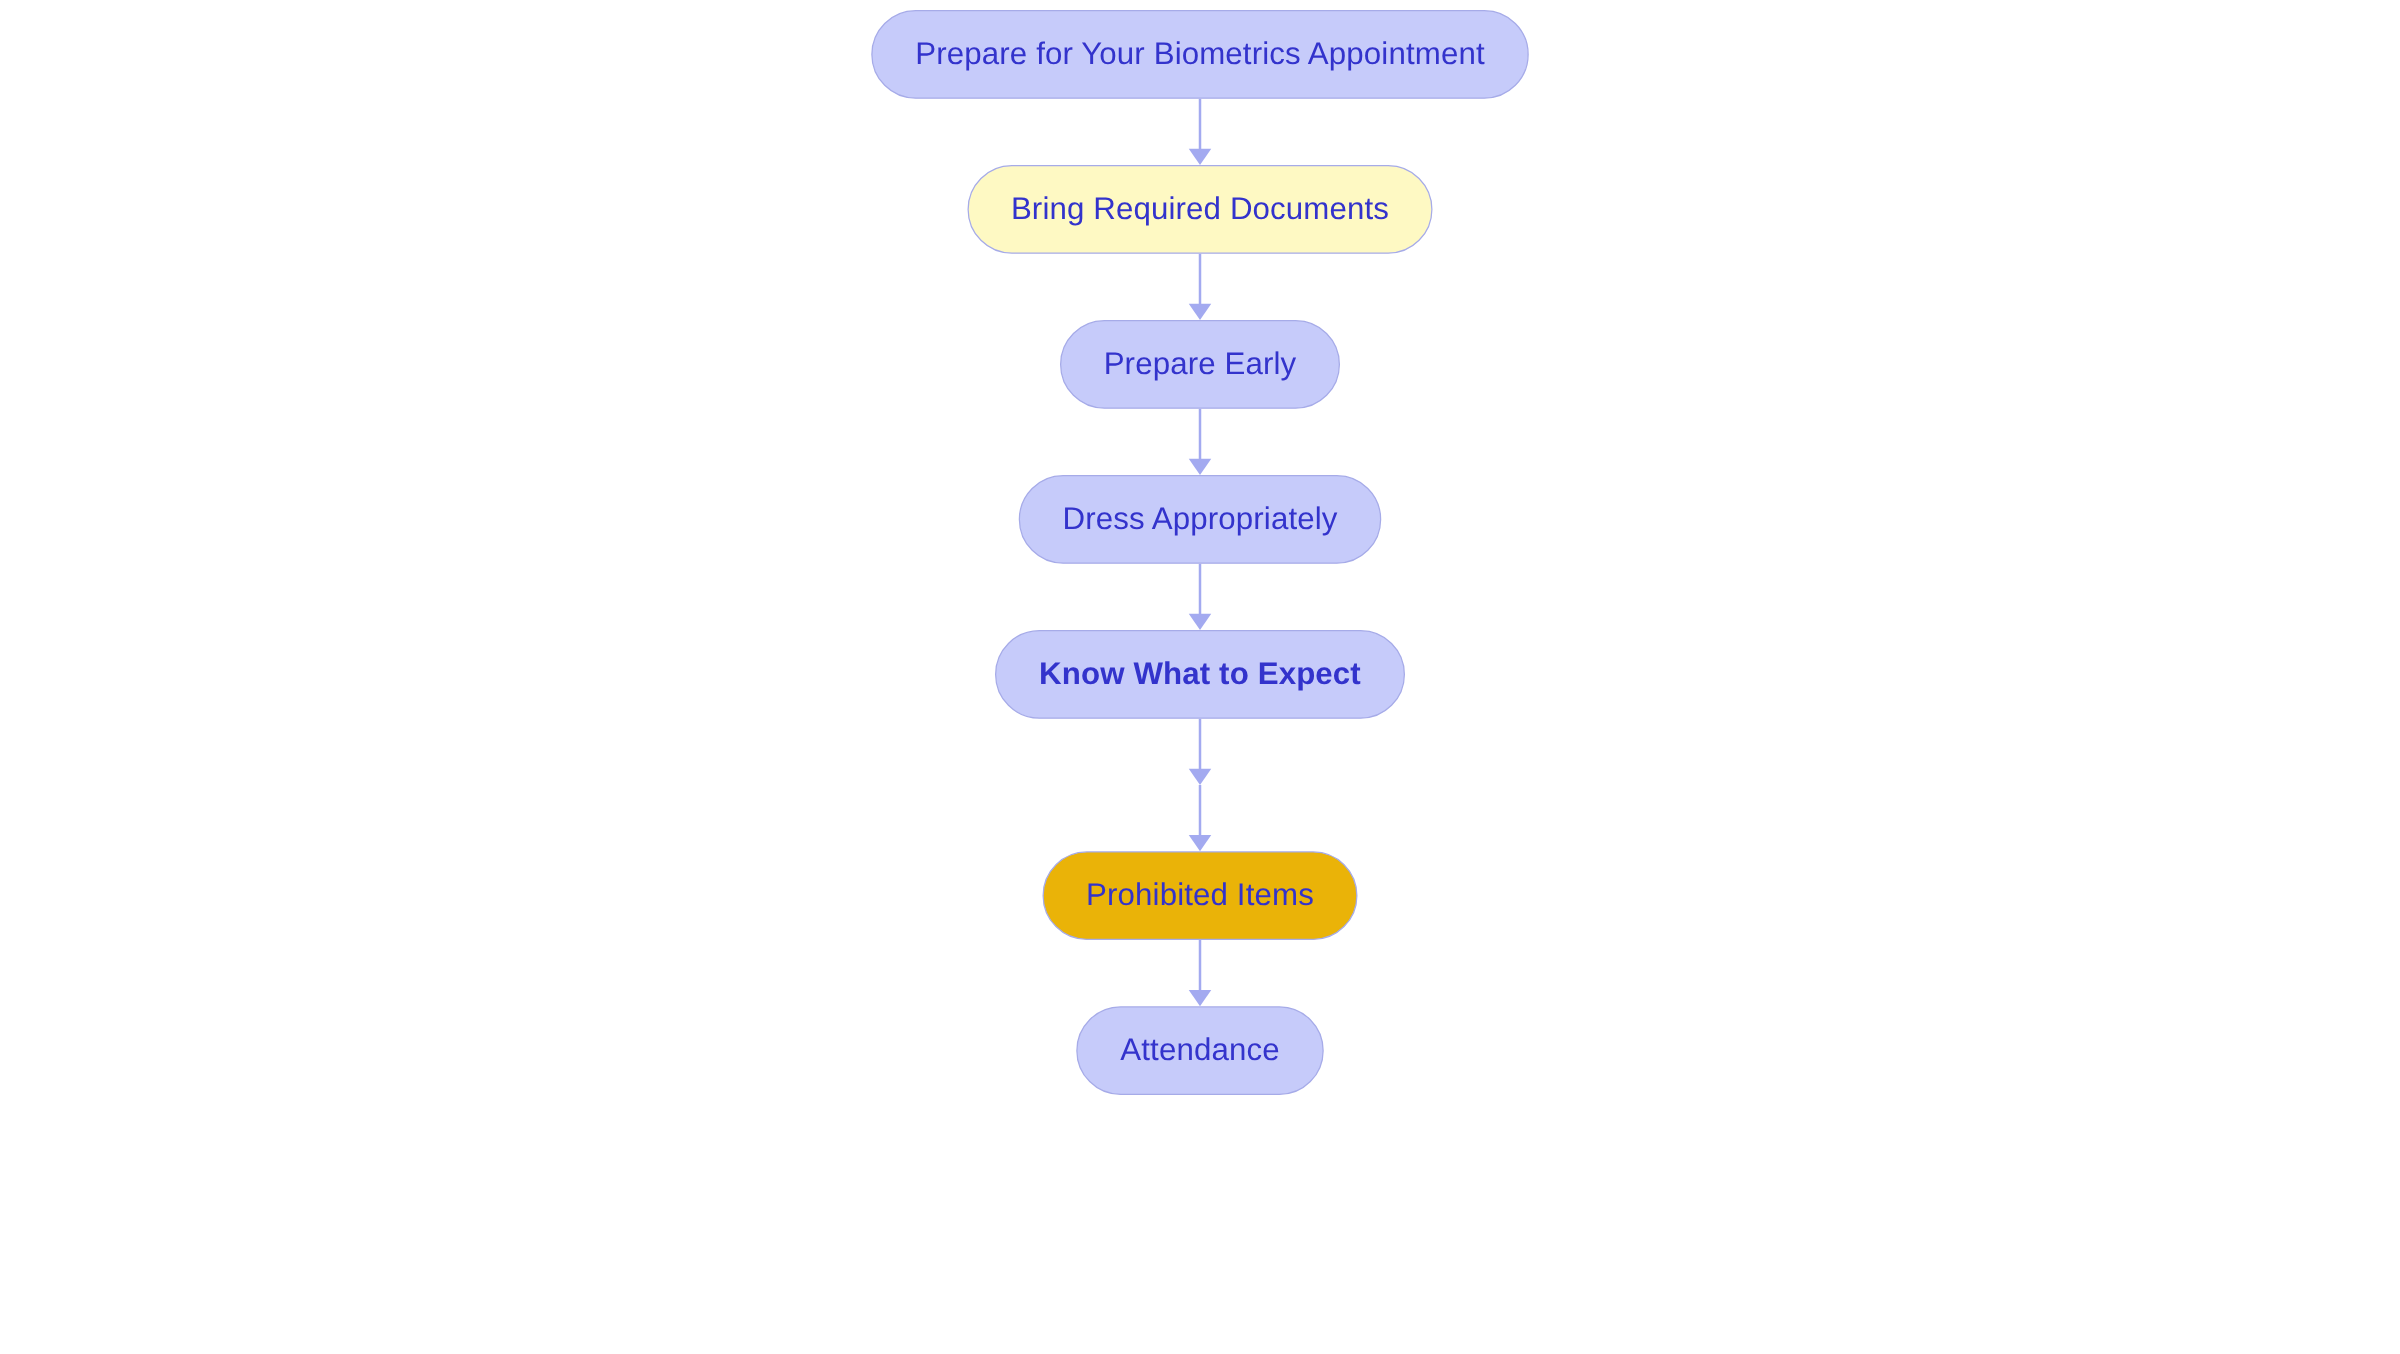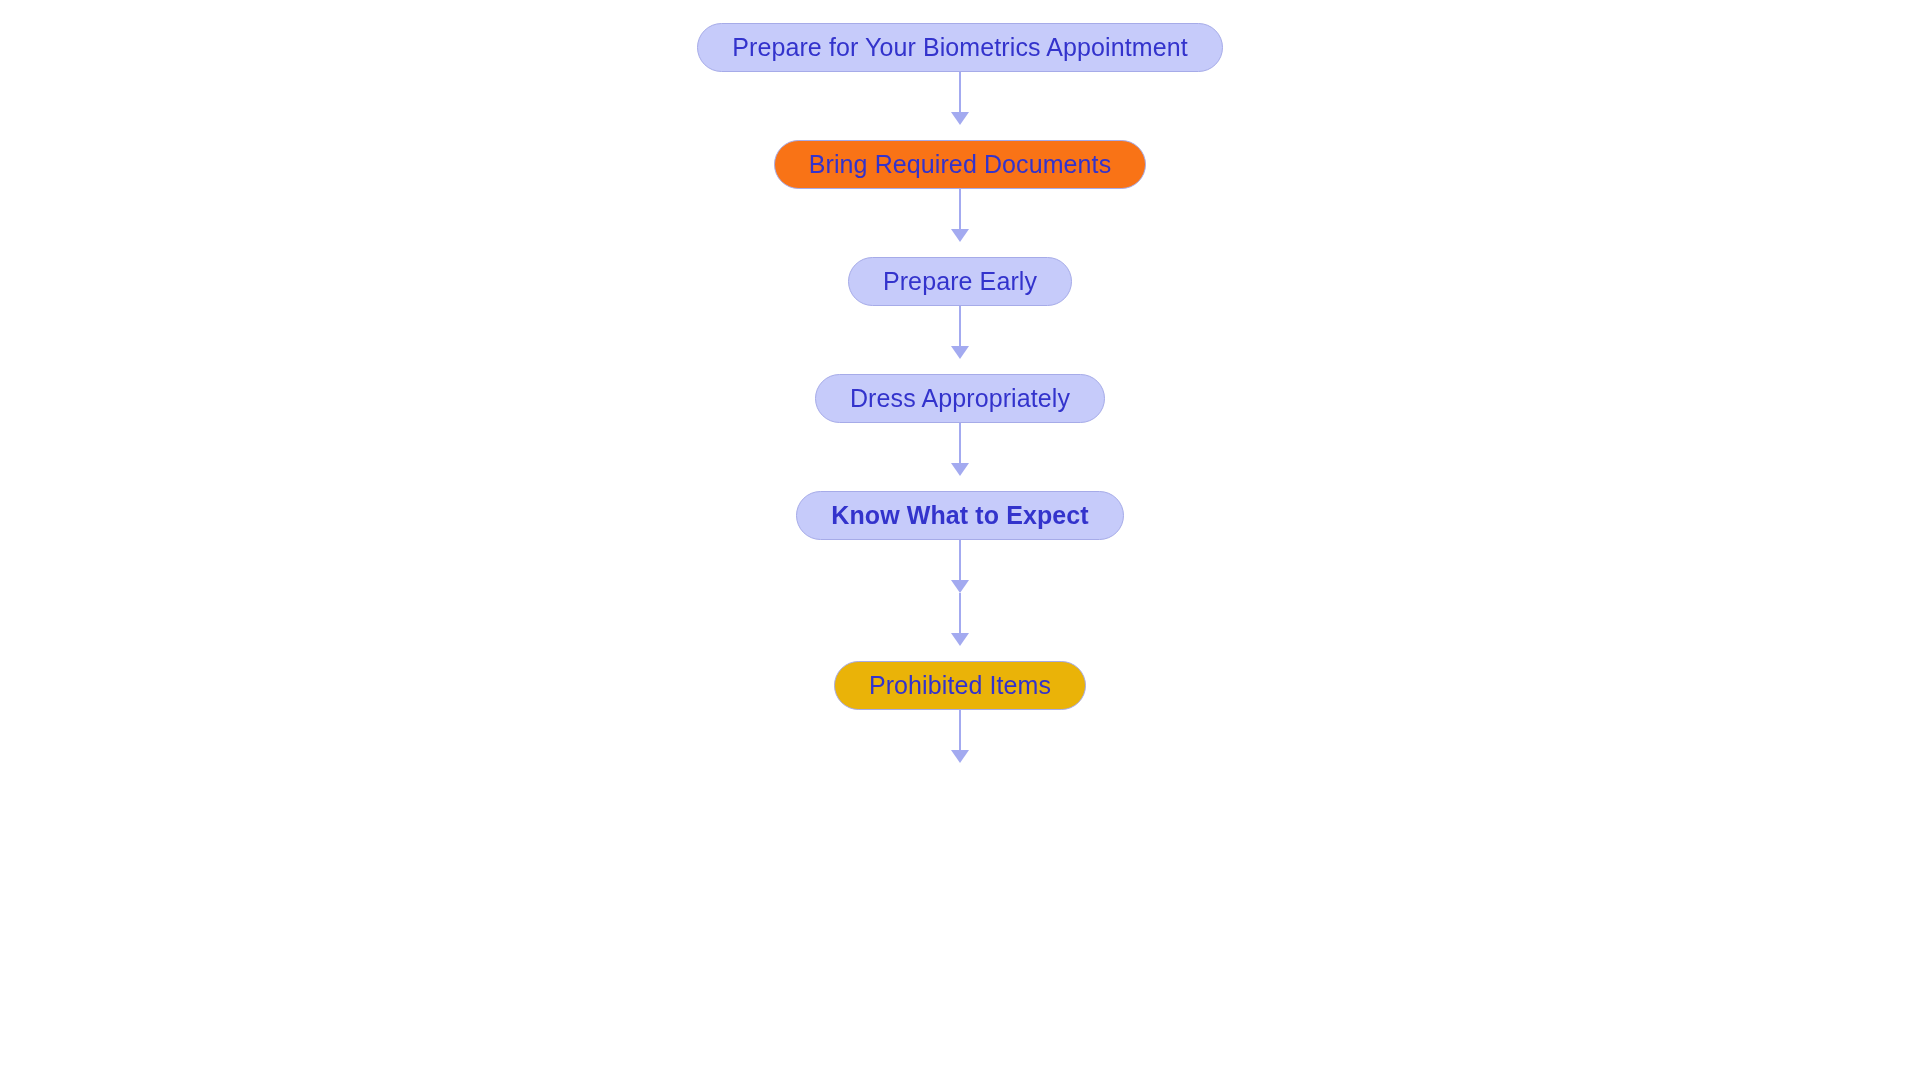--- a/index.html
+++ b/index.html
@@ -41,23 +41,22 @@
     justify-content: center;
     background: #c6cbfa;
     border: 1px solid #a6abe8;
     border-radius: 999px;
     color: #3333cc;
     font-size: 25px;
     font-weight: 400;
     letter-spacing: 0.1px;
     white-space: nowrap;
     padding: 0 34px;
-    height: 49px;
+    height: 71px;
     z-index: 2;
-    margin-top: 15px;
   }
   .node-label {
     line-height: 1;
     color: #3333cc;
   }
 
   
   .connector {
     position: relative;
     width: 34px;
@@ -98,21 +97,21 @@
 
     <div class="node" style="background: rgb(198, 203, 250); border-color: rgb(166, 171, 232); color: rgb(51, 51, 204);">
       <span class="node-label">Prepare for Your Biometrics Appointment</span>
     </div>
 
     <div class="connector">
       <div class="connector-line" style="background: rgb(163, 170, 240);"></div>
       <div class="connector-arrow" style="border-top-color: rgb(163, 170, 240);"></div>
     </div>
 
-    <div class="node" style="background: #f97316; border-color: rgb(166, 171, 232); color: rgb(51, 51, 204); justify-content: center;">
+    <div class="node" style="background: #fef9c3; border-color: rgb(166, 171, 232); color: rgb(51, 51, 204); justify-content: center;">
       <span class="node-label">Bring Required Documents</span>
     </div>
 
     <div class="connector">
       <div class="connector-line" style="background: rgb(163, 170, 240);"></div>
       <div class="connector-arrow" style="border-top-color: rgb(163, 170, 240);"></div>
     </div>
 
     <div class="node" style="background: rgb(198, 203, 250); border-color: rgb(166, 171, 232); color: rgb(51, 51, 204);">
       <span class="node-label">Prepare Early</span>
@@ -149,15 +148,18 @@
 
     <div class="node" style="background: #eab308; border-color: rgb(166, 171, 232); color: rgb(51, 51, 204);">
       <span class="node-label">Prohibited Items</span>
     </div>
 
     <div class="connector">
       <div class="connector-line" style="background: rgb(163, 170, 240);"></div>
       <div class="connector-arrow" style="border-top-color: rgb(163, 170, 240);"></div>
     </div>
 
+    <div class="node" style="background: rgb(198, 203, 250); border-color: rgb(166, 171, 232); color: rgb(51, 51, 204);">
+      <span class="node-label">Attendance</span>
+    </div>
 
   </div>
 </div>
 
 </body></html>

